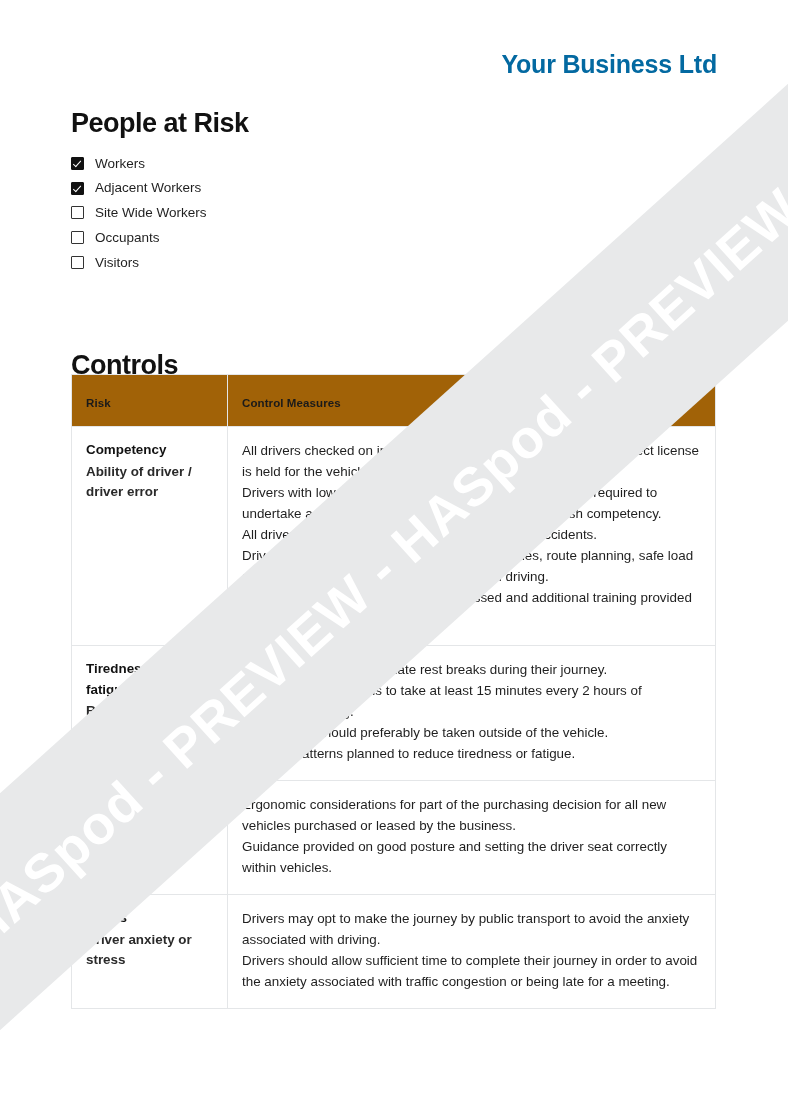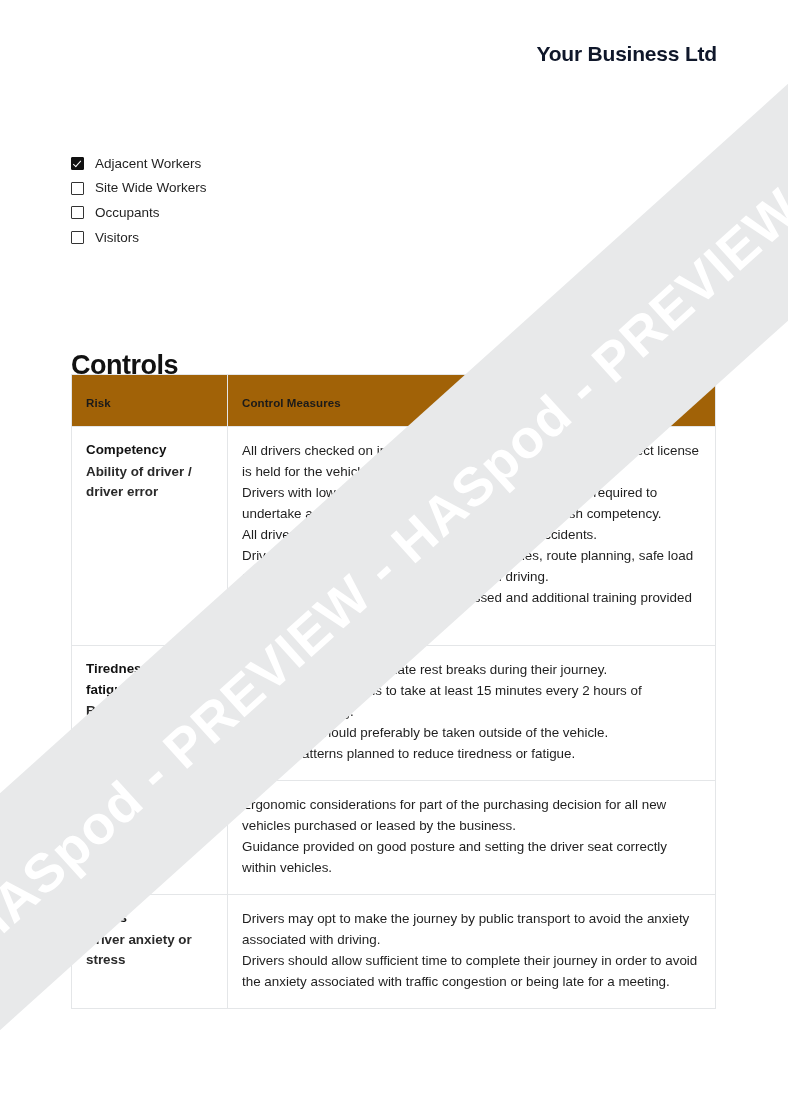--- a/index.html
+++ b/index.html
@@ -25,24 +25,25 @@
 
   
   .doc-header {
     position: absolute;
     top: 42px;
     left: 71px;
     right: 71px;
     text-align: right;
   }
   .company-name {
-    font-size: 21px;
+    font-size: 25px;
     font-weight: bold;
     letter-spacing: -0.2px;
-    color: #0f172a;
+    color: #0369a1;
+    margin-top: 8px;
   }
 
   
   .section-title {
     font-size: 27px;
     font-weight: bold;
     letter-spacing: -0.5px;
     color: #111111;
     margin: 0;
   }
@@ -198,22 +199,27 @@
 </style>
 </head>
 <body>
 
 <div class="page">
 
   <div class="doc-header">
     <div class="company-name">Your Business Ltd</div>
   </div>
 
+  <h1 class="section-title" id="people-heading">People at Risk</h1>
 
   <div class="checklist">
+    <div class="check-row">
+      <span class="check-box checked"></span>
+      <span class="check-label">Workers</span>
+    </div>
     <div class="check-row">
       <span class="check-box checked"></span>
       <span class="check-label">Adjacent Workers</span>
     </div>
     <div class="check-row">
       <span class="check-box"></span>
       <span class="check-label">Site Wide Workers</span>
     </div>
     <div class="check-row">
       <span class="check-box"></span>

